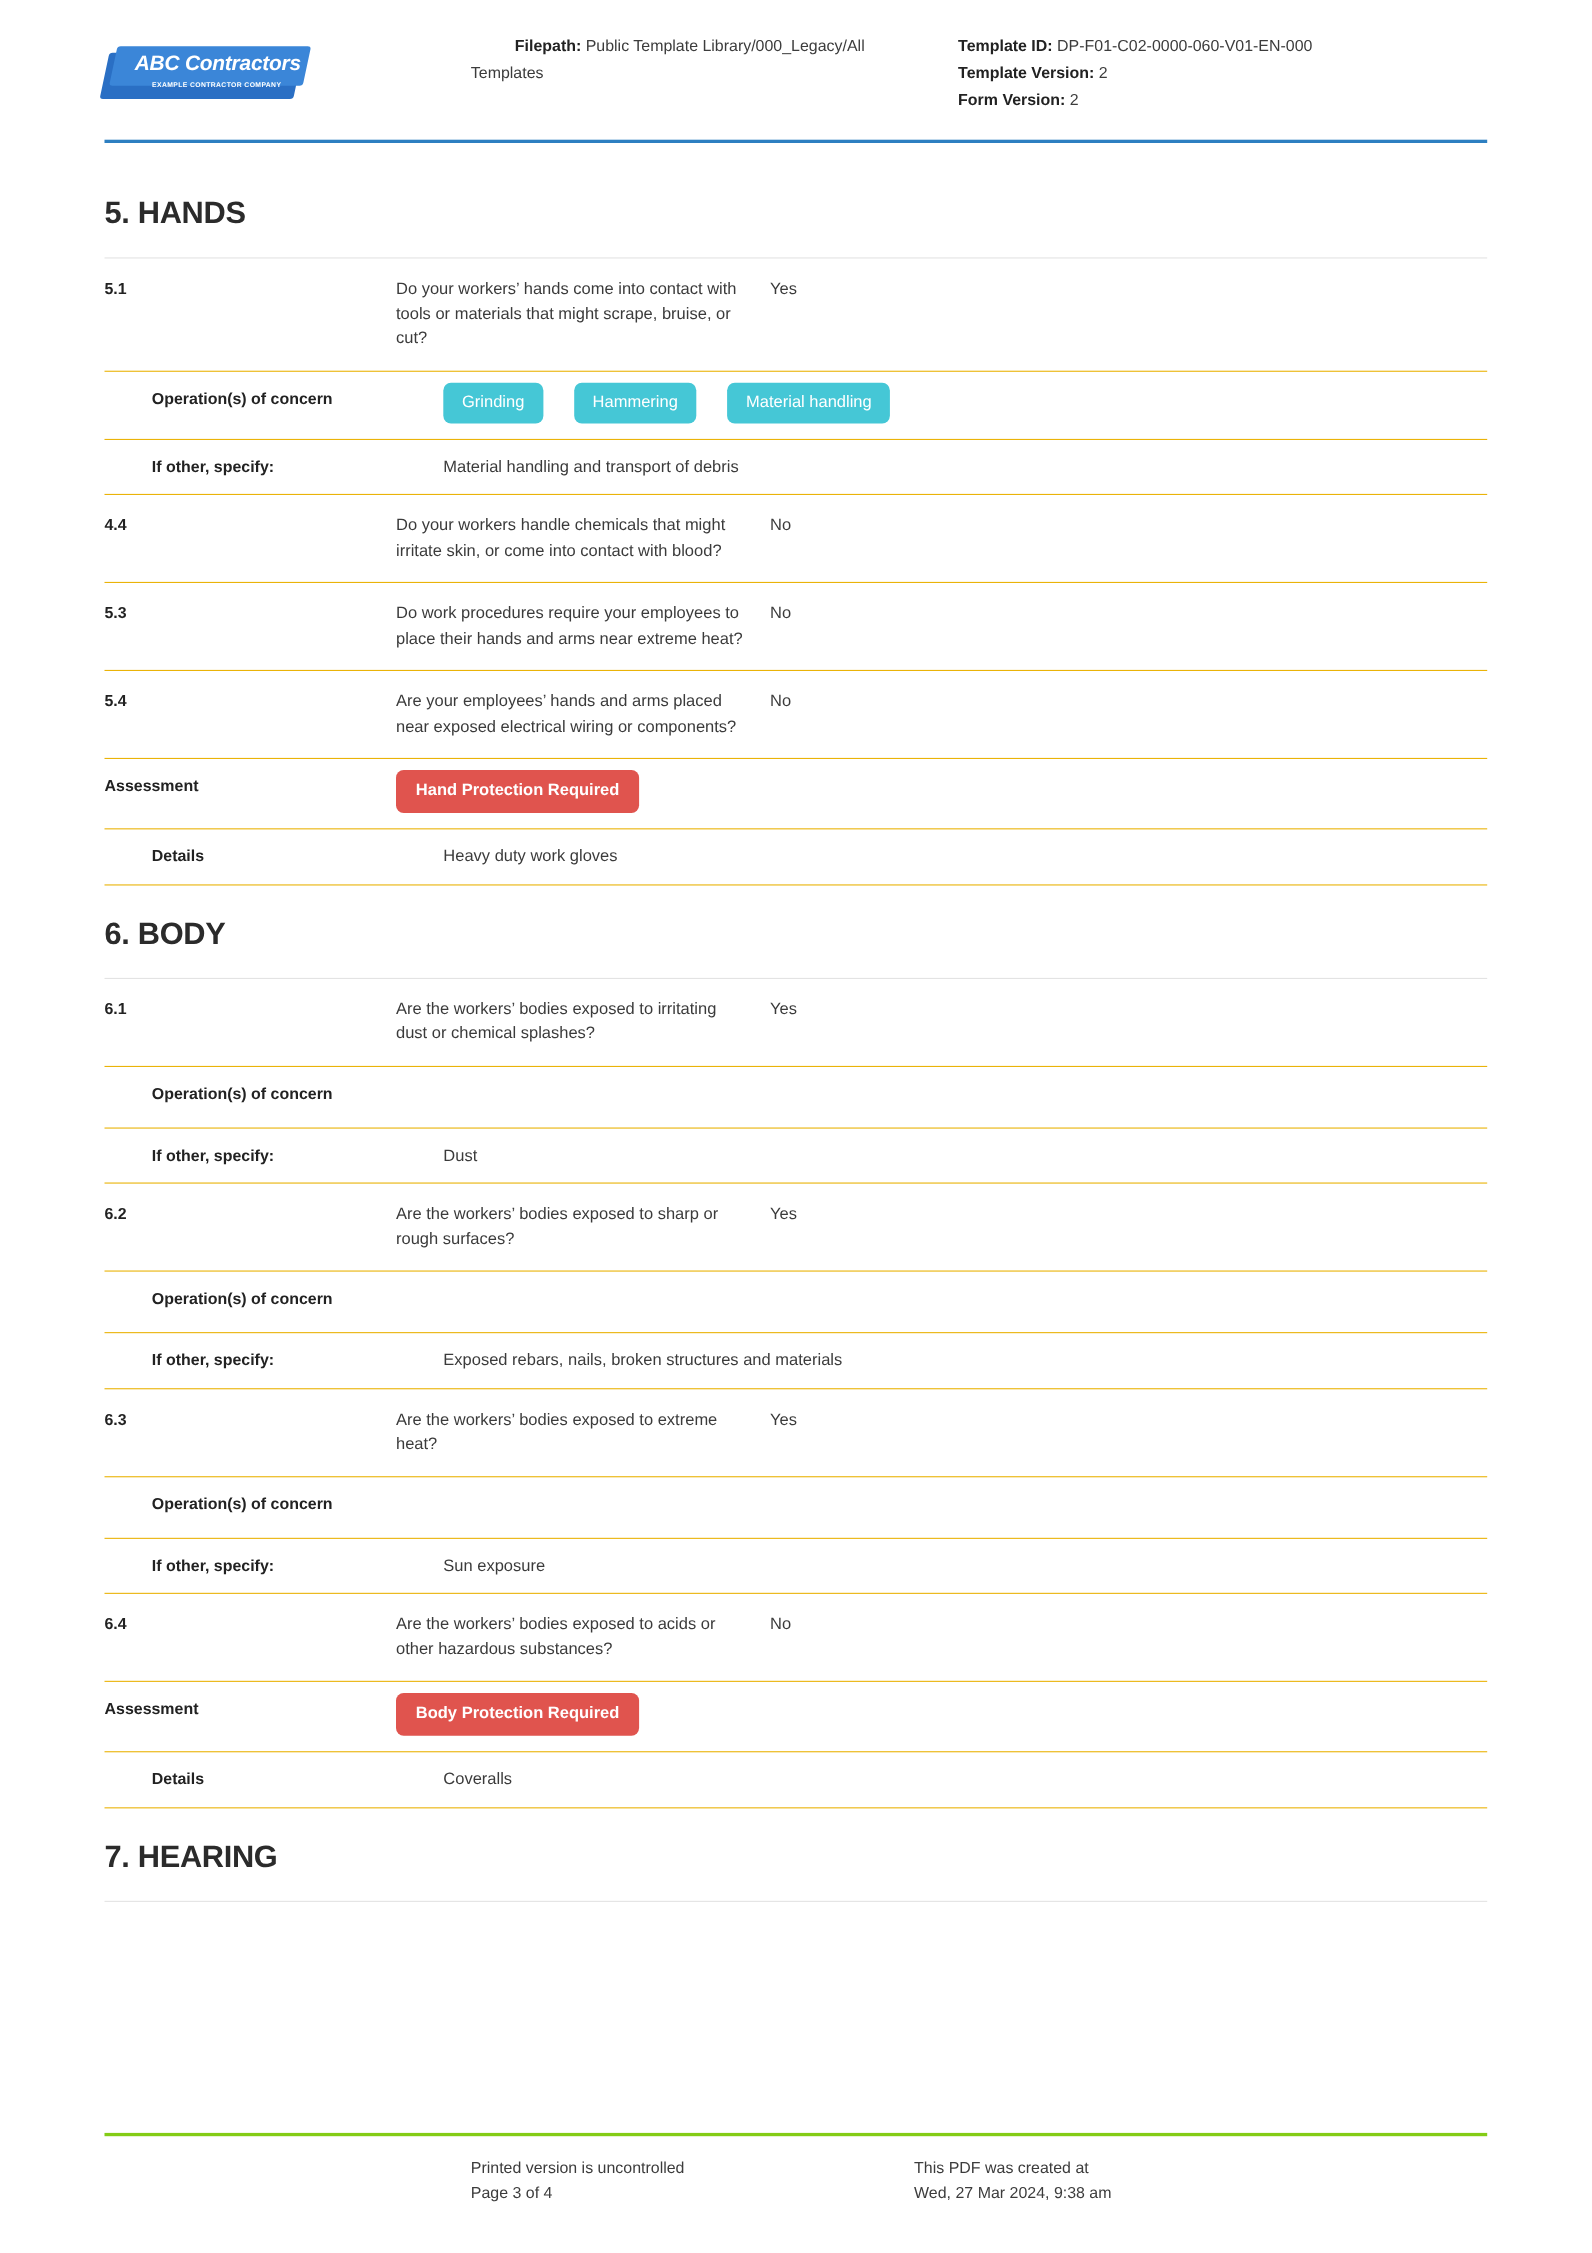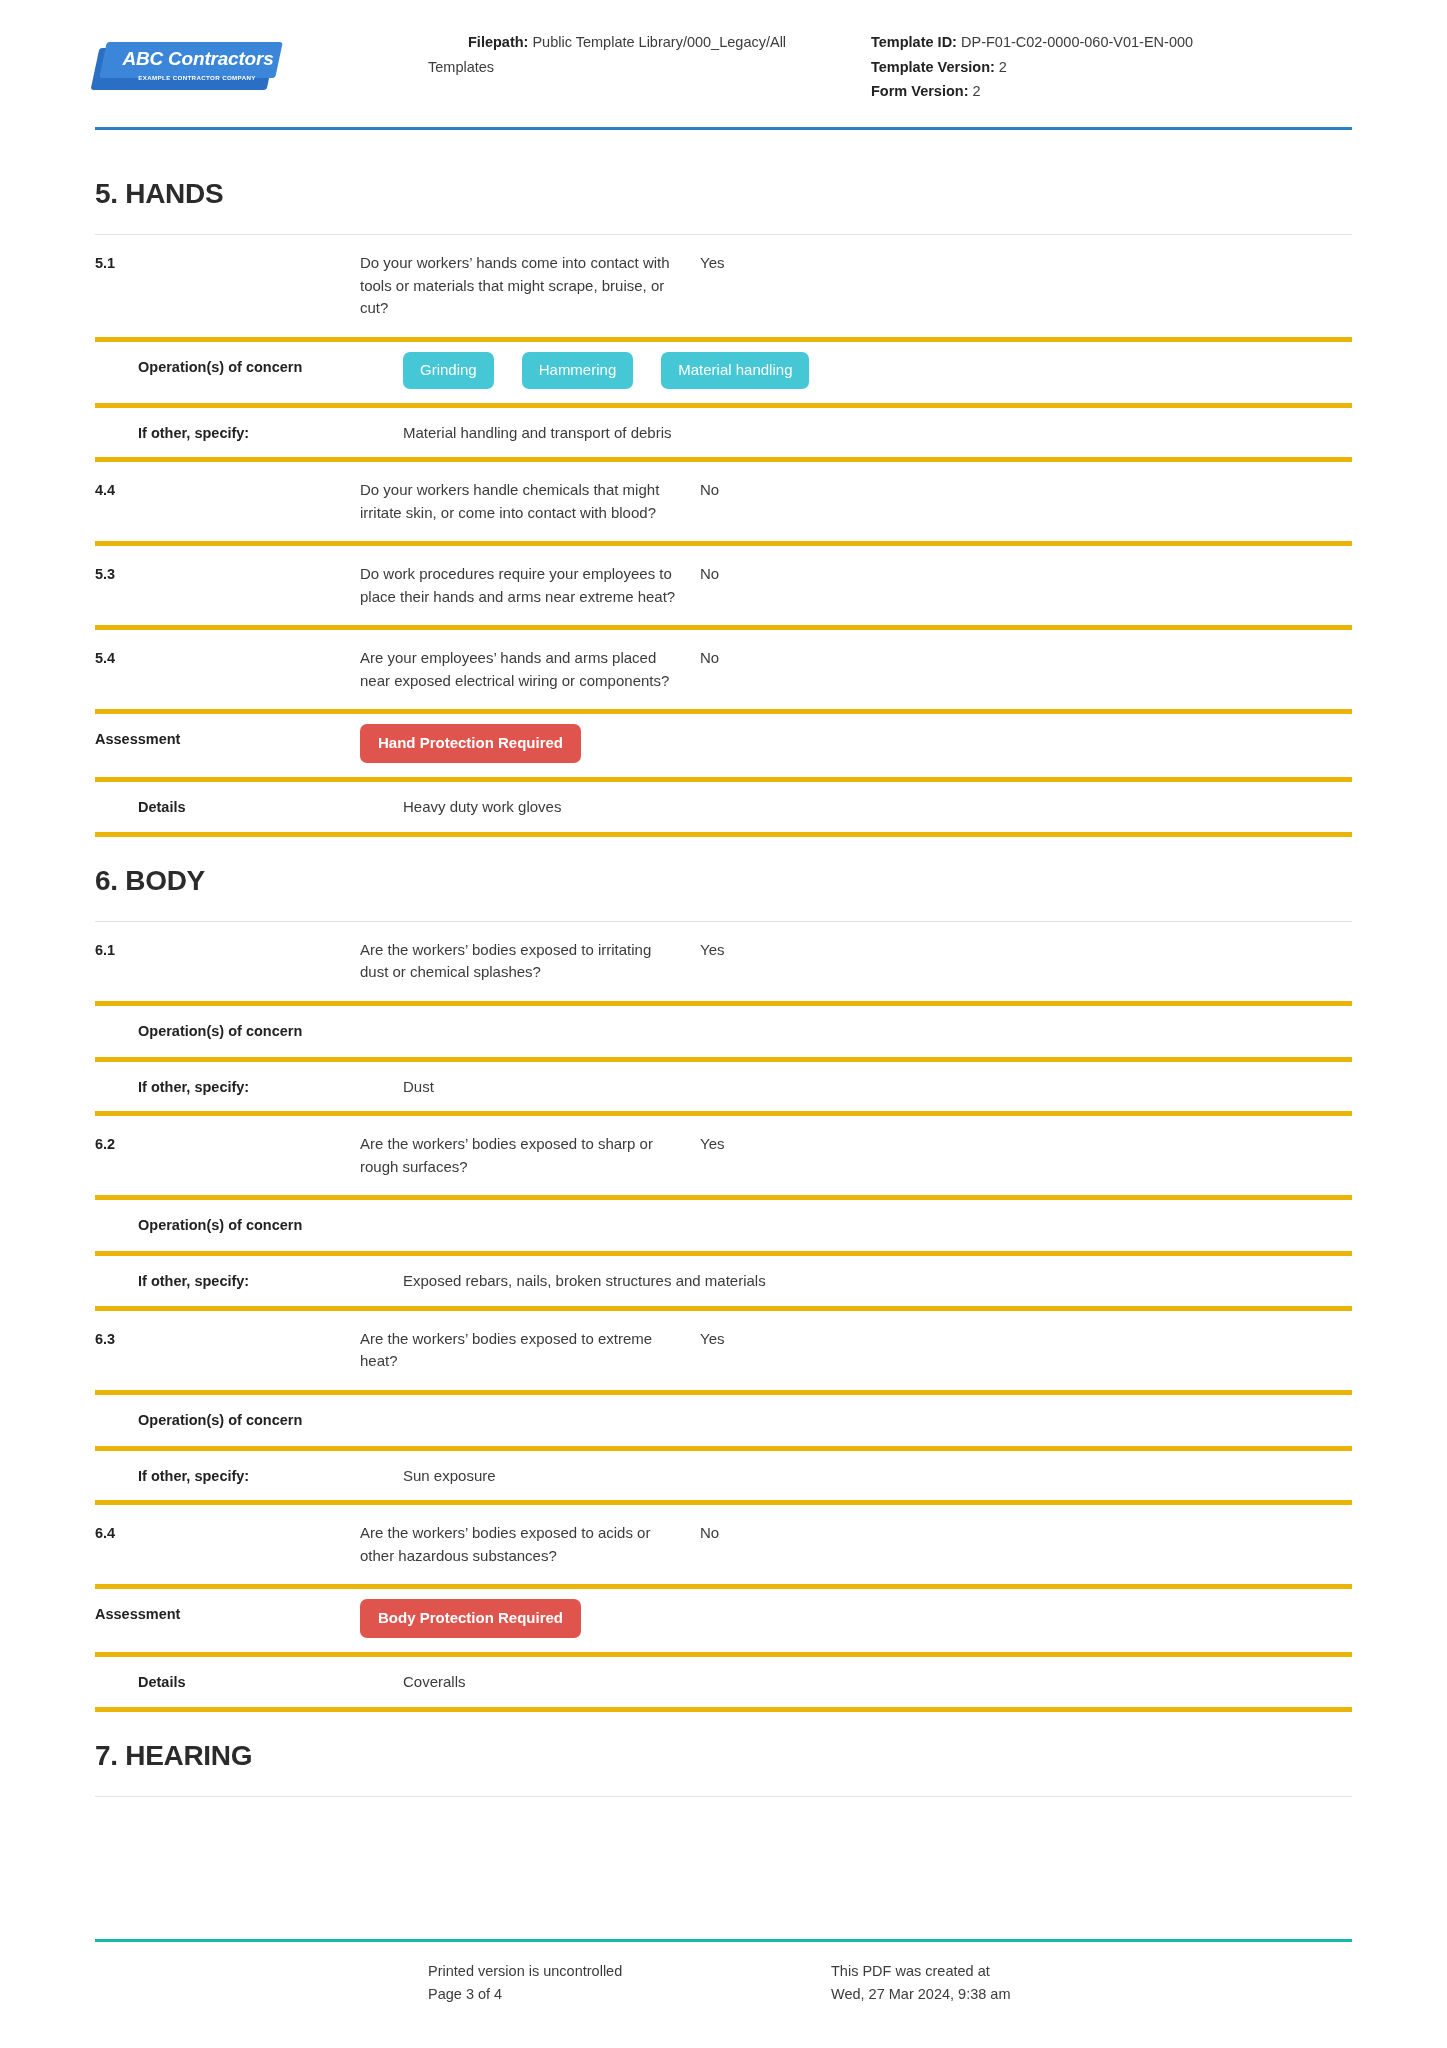--- a/index.html
+++ b/index.html
@@ -130,21 +130,21 @@
   }
   .divider {
     height: 1px;
     background: #e3e3e3;
     width: 100%;
   }
 
   .row {
     display: flex;
     align-items: flex-start;
-    border-bottom: 5px solid #eab308;
+    border-bottom: 1px solid #eab308;
     min-height: 56px;
     box-sizing: border-box;
     padding: 17px 0 16px 0;
   }
 
   .cell-num {
     flex: 0 0 265px;
     font-size: 14.5px;
     font-weight: bold;
     color: #222;
@@ -203,21 +203,21 @@
   .row.tall { padding: 17px 0 17px 0; }
   .row.pillrow { padding: 14px 0 14px 0; }
   .row.short { padding: 14px 0 13px 0; min-height: 44px; }
 
   
   .footer {
     position: absolute;
     left: 95px;
     right: 95px;
     bottom: 42px;
-    border-top: 3px solid #14b8a6;
+    border-top: 3px solid #84cc16;
     padding-top: 18px;
     display: flex;
   }
   .footer-spacer { flex: 0 0 300px; }
   .footer-col-a {
     flex: 0 0 430px;
     font-size: 14.5px;
     line-height: 23px;
     color: #3c3c3c;
     padding-left: 33px;

